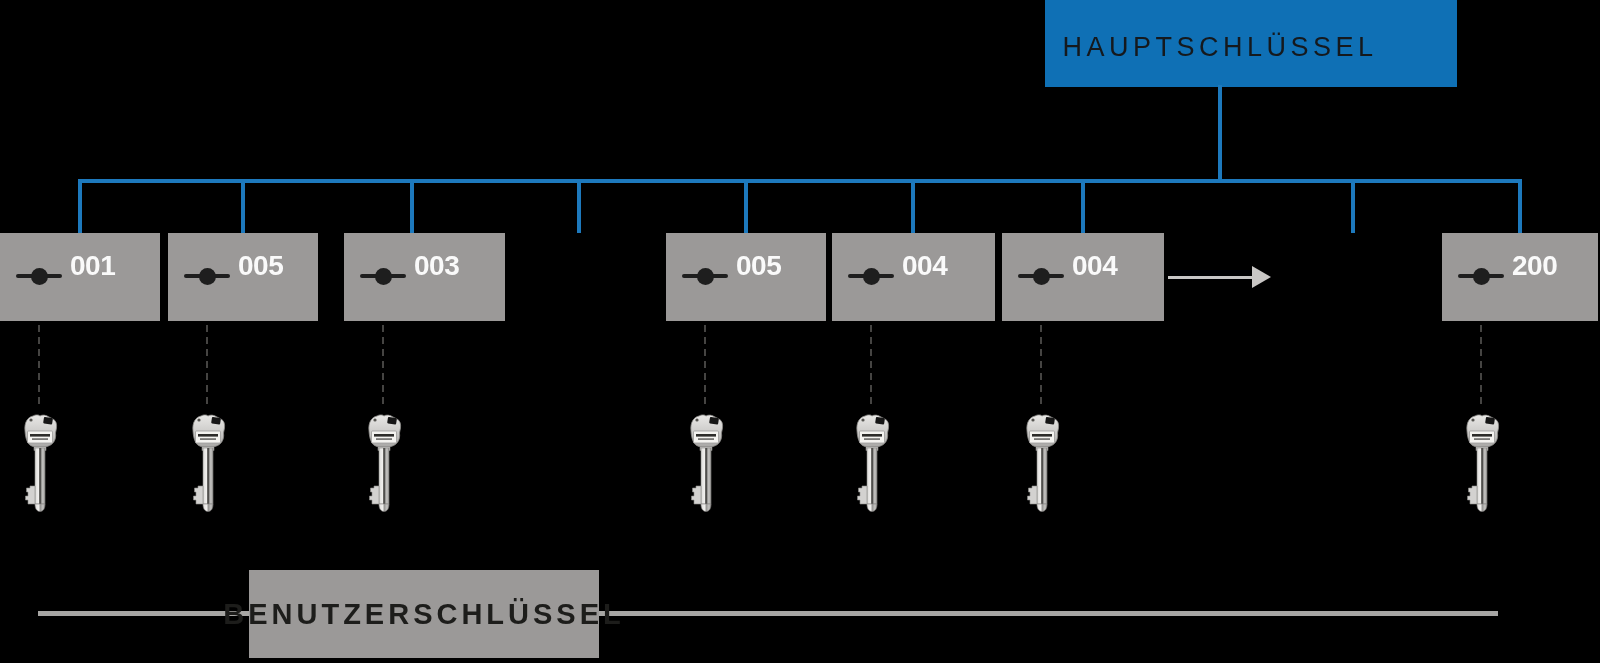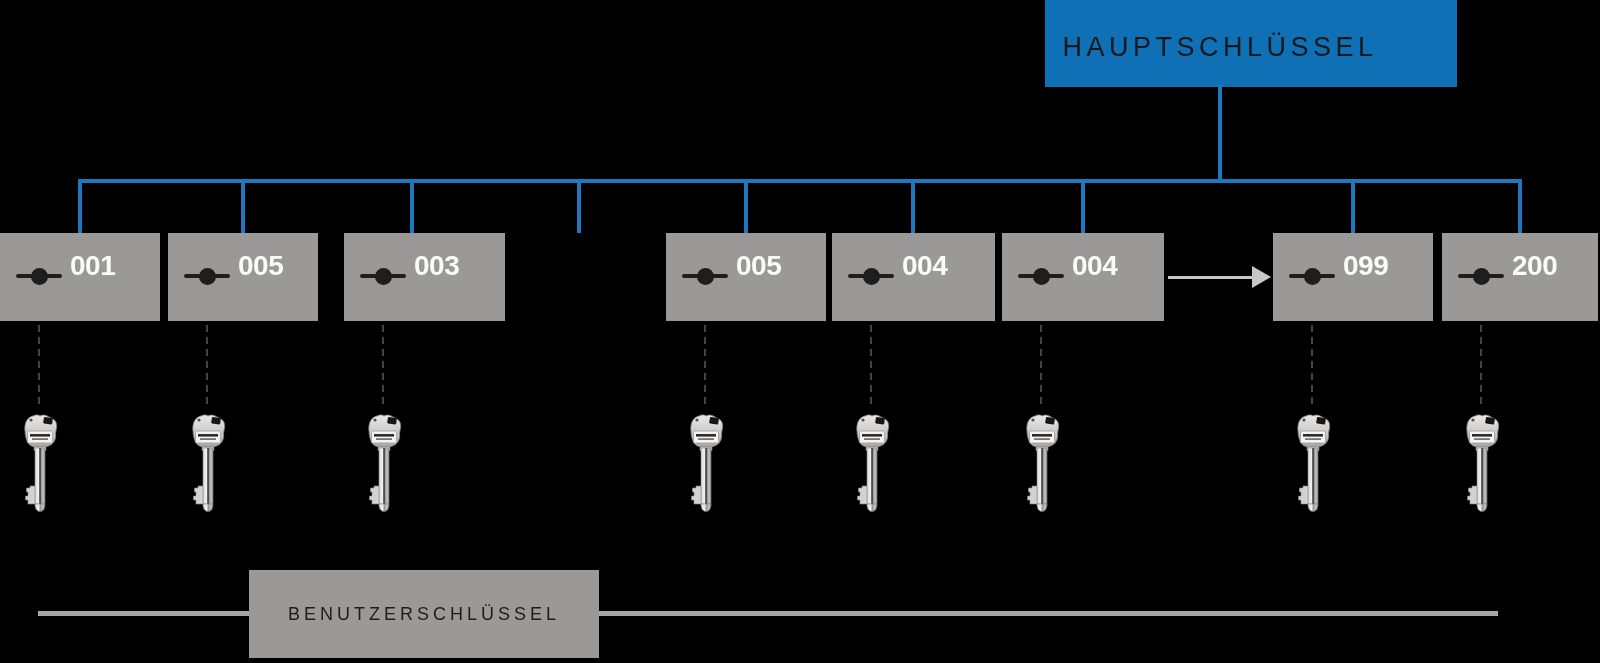--- a/index.html
+++ b/index.html
@@ -45,21 +45,21 @@
   .key{position:absolute;left:20px;top:181px;width:40px;height:98px;}
 
   
   .arrow-line{position:absolute;left:1168px;top:276px;width:86px;height:3px;background:var(--arrow_gray);}
   .arrow-head{position:absolute;left:1252px;top:266px;width:0;height:0;
     border-left:19px solid var(--arrow_gray);border-top:11px solid transparent;border-bottom:11px solid transparent;}
 
   
   .band-box{position:absolute;left:249px;top:570px;width:350px;height:88px;background:var(--box_gray);
     display:flex;align-items:center;justify-content:center;}
-  .band-label{font-size:18px;font-weight:400;letter-spacing:4px;color:var(--band_text_dark);white-space:nowrap;}
+  .band-label{font-size:29px;font-weight:700;letter-spacing:4px;color:var(--band_text_dark);white-space:nowrap;}
   .band-line{position:absolute;top:611px;height:5px;background:var(--band_line_gray);}
   .bl-left{left:38px;width:211px;}
   .bl-right{left:599px;width:899px;}
 
   .hidden-defs{position:absolute;width:0;height:0;overflow:hidden;}
 </style>
 </head>
 <body>
 
 <svg class="hidden-defs" aria-hidden="true">
@@ -179,31 +179,20 @@
     </div>
     <div class="dash"></div>
     <svg class="key">
         <use href="#bit-key"></use>
       </svg>
   </div>
 
   <div class="arrow-line"></div>
   <div class="arrow-head"></div>
 
-  <div class="col c8">
-    <div class="kbox">
-      <span class="cyl-line"></span>
-      <span class="cyl-dot"></span>
-      <span class="num">099</span>
-    </div>
-    <div class="dash"></div>
-    <svg class="key">
-        <use href="#bit-key"></use>
-      </svg>
-  </div>
 
   <div class="col c9">
     <div class="kbox">
       <span class="cyl-line"></span>
       <span class="cyl-dot"></span>
       <span class="num">200</span>
     </div>
     <div class="dash"></div>
     <svg class="key">
         <use href="#bit-key"></use>

